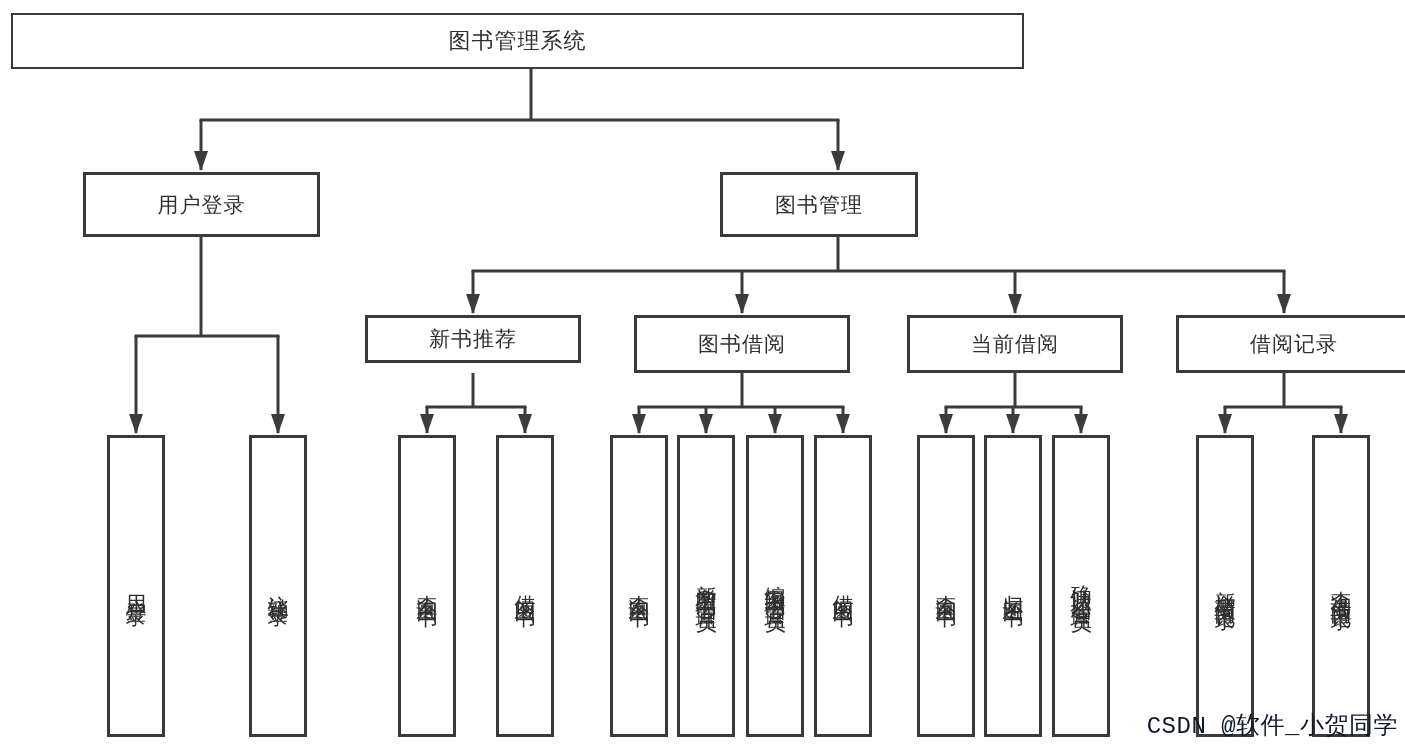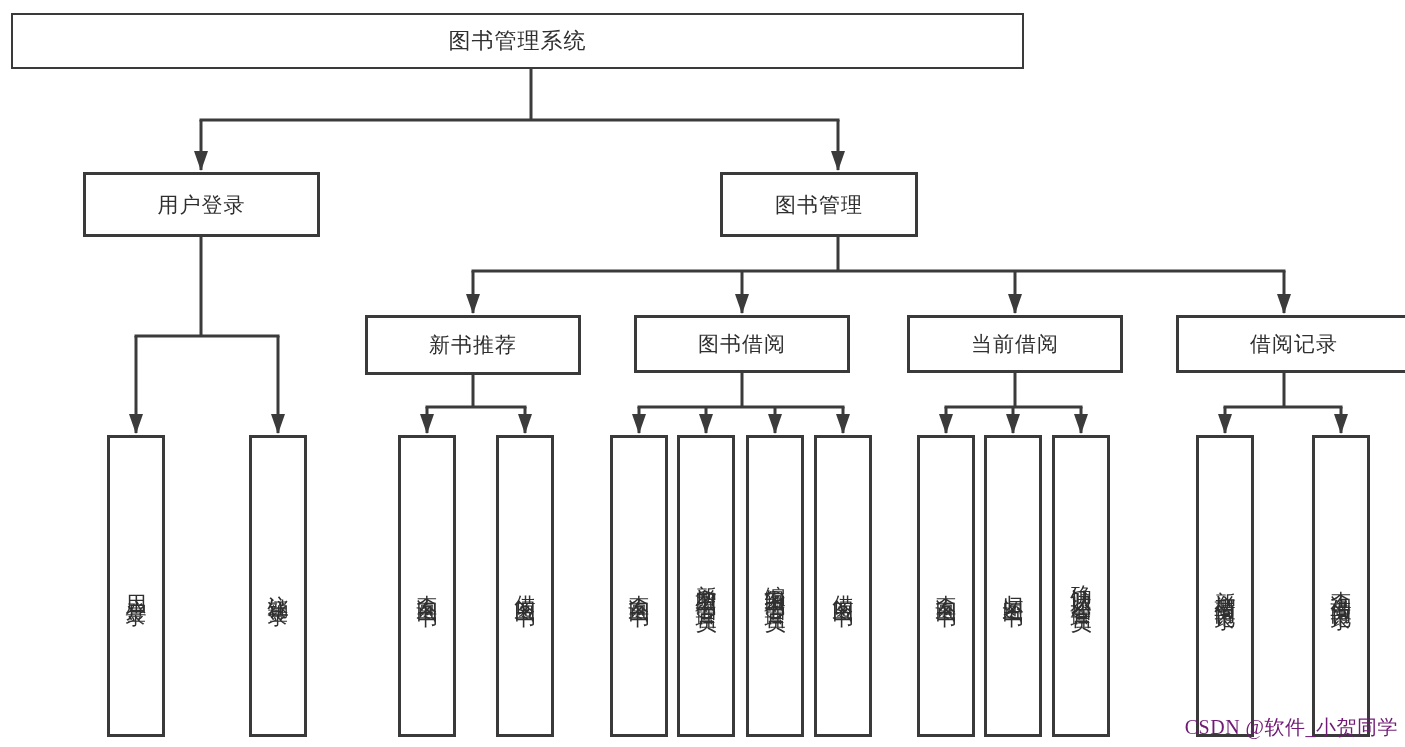--- a/index.html
+++ b/index.html
@@ -13,22 +13,22 @@
     border:3px solid #3a3a3a;display:flex;align-items:center;justify-content:center;
     color:#2f2f2f;font-size:21px;letter-spacing:1px;z-index:2;text-align:right;
   }
   .box.root{border-width:2px;font-size:22px;}
   .leaf span{
     writing-mode:vertical-rl;text-orientation:mixed;
     letter-spacing:4px;line-height:1.05;white-space:nowrap;
   }
   .watermark{
     position:absolute;right:7px;bottom:6px;z-index:3;
-    color:#701a75;font-size:20px;letter-spacing:0.5px;
-    font-family:Liberation Serif, serif;
+    color:#0f172a;font-size:24px;letter-spacing:0.5px;
+    font-family:Liberation Mono, monospace;
   }
 </style>
 </head>
 <body>
 
 <div class="stage">
 
   <svg class="wires" width="1405" height="747" viewBox="0 0 1405 747">
     <defs>
       <marker id="ah" markerUnits="userSpaceOnUse" markerWidth="22" markerHeight="16" refX="19" refY="7" orient="auto">
@@ -80,21 +80,21 @@
     <span>图书管理系统</span>
   </div>
 
   <div class="box" style="left:83px;top:172px;width:237px;height:65px">
     <span>用户登录</span>
   </div>
   <div class="box" style="left:720px;top:172px;width:198px;height:65px">
     <span>图书管理</span>
   </div>
 
-  <div class="box" style="left:365px;top:315px;width:216px;height:60px">
+  <div class="box" style="left:365px;top:315px;width:216px;height:48px">
     <span>新书推荐</span>
   </div>
   <div class="box" style="left:907px;top:315px;width:216px;height:58px">
     <span>当前借阅</span>
   </div>
   <div class="box" style="left:634px;top:315px;width:216px;height:58px">
     <span>图书借阅</span>
   </div>
   <div class="box" style="left:1176px;top:315px;width:236px;height:58px">
     <span>借阅记录</span>

